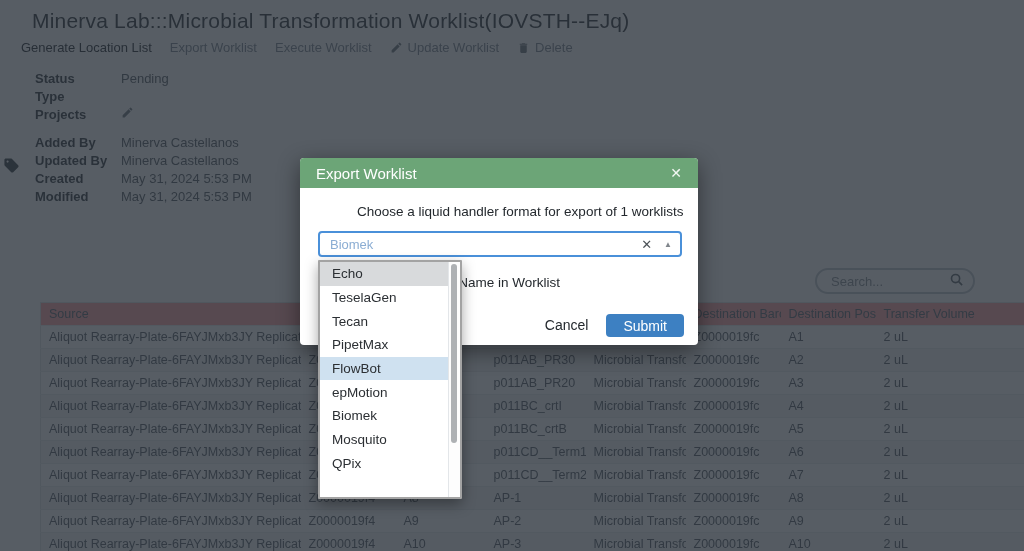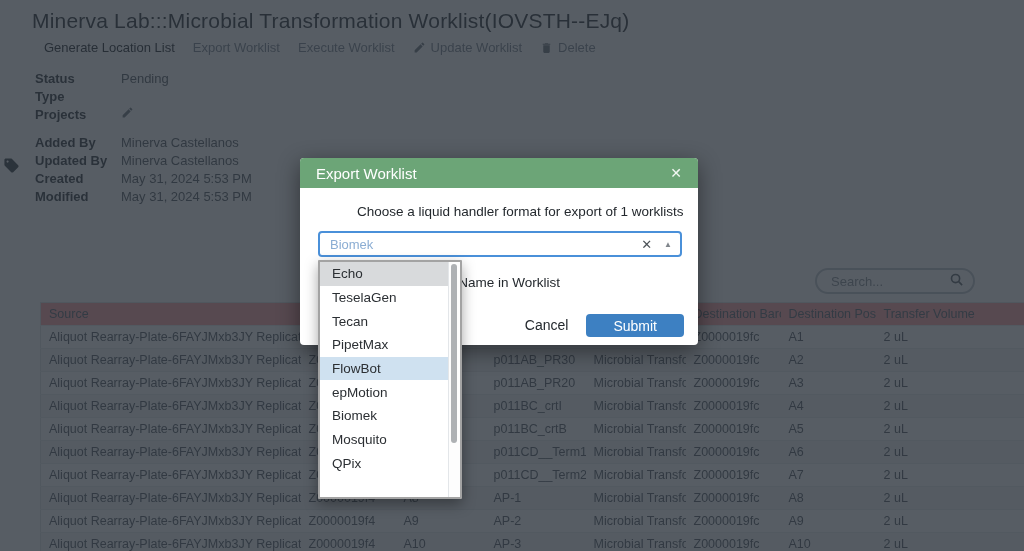--- a/index.html
+++ b/index.html
@@ -8,21 +8,21 @@
     font-family:"Liberation Sans","DejaVu Sans",sans-serif;
     background:#ffffff;
   }
   .page{position:absolute;inset:0;background:#fff;}
   
   .page-title{
     position:absolute;left:32px;top:9px;font-size:21px;font-weight:400;
     color:#2e3338;letter-spacing:.2px;white-space:nowrap;
   }
   .actionbar{
-    position:absolute;left:44px;top:40px;display:flex;align-items:center;
+    position:absolute;left:21px;top:40px;display:flex;align-items:center;
     gap:18px;font-size:13px;white-space:nowrap;
   }
   .action{display:flex;align-items:center;gap:5px;color:#7d8691;cursor:pointer;}
   .action.primary{color:#24292e;}
   .action svg{display:block;}
   
   .meta{position:absolute;left:35px;top:69px;font-size:13px;}
   .meta-group{margin-bottom:10px;}
   .meta-row{display:flex;height:18px;align-items:center;}
   .meta-label{width:86px;font-weight:bold;color:#32383e;flex:none;}
@@ -83,21 +83,21 @@
   }
   .modal-footer{
     position:absolute;right:14px;top:155px;display:flex;align-items:center;gap:16px;
   }
   .cancel-btn{
     background:none;border:none;font-size:14px;color:#24292e;cursor:pointer;
     font-family:inherit;padding:4px 2px;margin-left:24px;
   }
   .submit-btn{
     background:var(--blue,#3d80c2);border:none;color:#fff;font-size:14px;cursor:pointer;
-    border-radius:4px;padding:4px 27px;font-family:inherit;height:23px;
+    border-radius:4px;padding:4px 17px;font-family:inherit;height:23px;
   }
   
   .listbox{
     position:absolute;left:318px;top:260px;width:144px;height:239px;z-index:30;
     background:#fff;border:2px solid #a3a3a3;box-shadow:0 5px 14px rgba(0,0,0,.35);
     box-sizing:border-box;border-radius:1px;
   }
   .listbox-items{position:absolute;left:0;top:0;right:11px;bottom:0;overflow:hidden;}
   .option{
     height:23.7px;display:flex;align-items:center;padding-left:12px;

